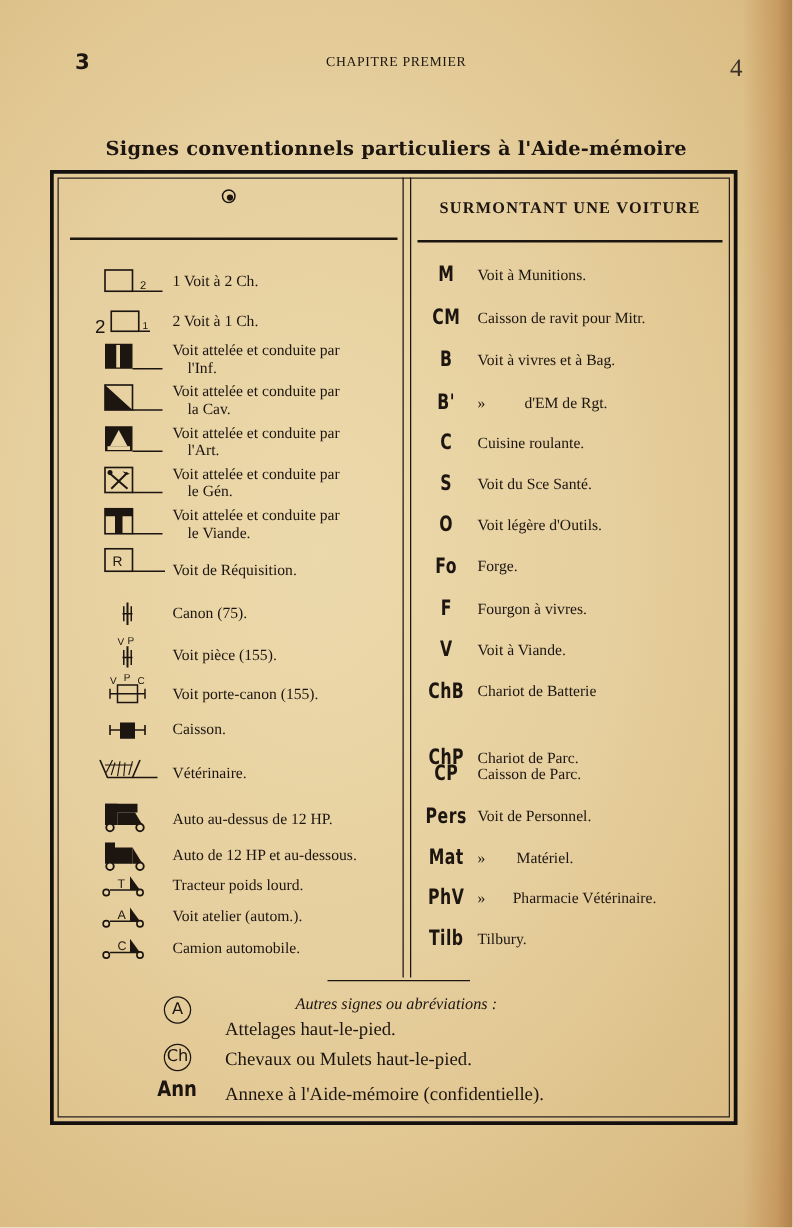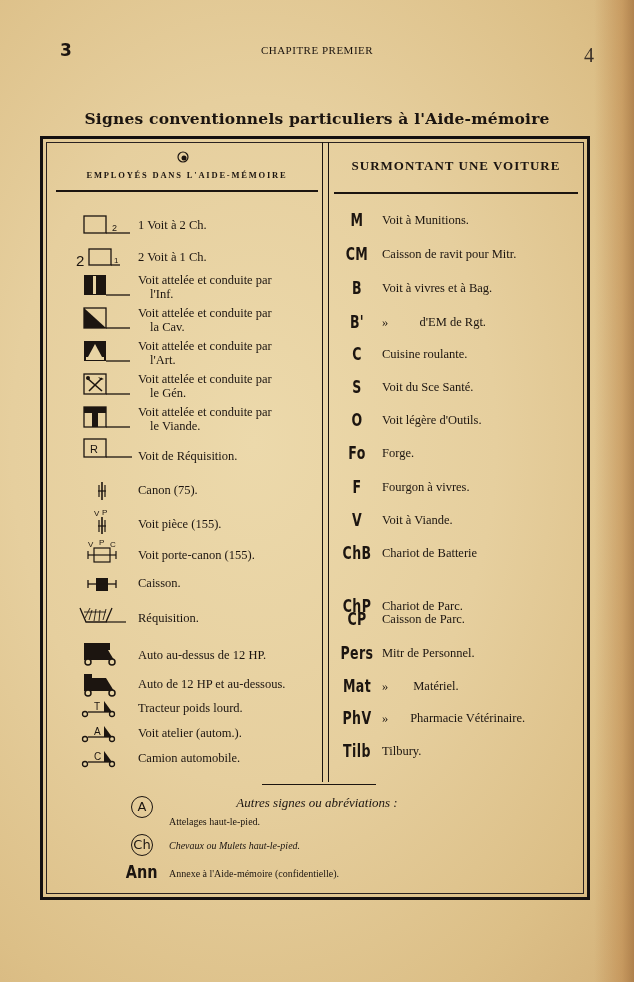--- a/index.html
+++ b/index.html
@@ -38,21 +38,21 @@
   .lrow .txt2 { padding-left:12px; display:block; }
 
   .rrow { position:absolute; left:334px; width:250px; height:24px; }
   .rrow .abbr { position:absolute; left:0; width:46px; text-align:center; font-family:"DejaVu Sans Condensed", "DejaVu Sans", sans-serif; font-weight:bold; font-size:17px; transform:scaleX(0.82); letter-spacing:0.5px; }
   .rrow .desc { position:absolute; left:48px; top:3px; font-size:12.5px; font-family:"Liberation Serif", serif; white-space:nowrap; }
 
   .others-title { position:absolute; left:0; width:634px; top:795px; text-align:center; font-style:italic; font-size:13px; font-family:"Liberation Serif", serif; }
   .orow { position:absolute; left:112px; }
   .orow .osym { position:absolute; left:0; width:60px; text-align:center; }
   .circ { display:inline-block; width:20px; height:20px; border:1.6px solid #1c1510; border-radius:50%; text-align:center; line-height:20px; font-family:"DejaVu Sans", sans-serif; font-size:13px; }
-  .orow .otxt { position:absolute; left:57px; font-size:10px; white-space:nowrap; font-family:"Liberation Serif", serif; }
+  .orow .otxt { position:absolute; left:68px; font-size:15px; white-space:nowrap; font-family:"Liberation Serif", serif; }
   .ann { font-family:"DejaVu Sans", sans-serif; font-weight:bold; font-size:17px; transform:scaleX(0.85); display:inline-block; }
 </style>
 </head>
 <body>
 
 <div class="edge-shade"></div>
 
 <div class="page-num-left">3</div>
 <div class="page-header">CHAPITRE PREMIER</div>
 <div class="page-num-right">4</div>
@@ -66,21 +66,20 @@
 <div class="head-rule-r"></div>
 <div class="bottom-rule"></div>
 
 <div class="col-head-l">
   <div class="t1">
     <svg class="ornament" viewBox="0 0 14 12">
         <circle cx="7" cy="6" r="5" fill="none" stroke="#1c1510" stroke-width="1.2"></circle>
         <circle cx="8" cy="7" r="2.5" fill="#1c1510"></circle>
       </svg>
   </div>
-  <div class="t2">EMPLOYÉS DANS L'AIDE-MÉMOIRE</div>
 </div>
 
 <div class="col-head-r">
   <div class="t2">SURMONTANT UNE VOITURE</div>
 </div>
 
 <div class="lrow" style="top:214px;">
   <svg class="sym" viewBox="0 0 60 30">
       <rect x="12" y="2" width="22" height="17" fill="none" stroke="#1c1510" stroke-width="1.3"></rect>
       <line x1="34" y1="19" x2="58" y2="19" stroke="#1c1510" stroke-width="1.3"></line>
@@ -190,21 +189,21 @@
       <line x1="44" y1="6" x2="44" y2="14" stroke="#1c1510" stroke-width="1.3"></line>
     </svg>
   <span class="txt" style="top:2px;">Caisson.</span>
 </div>
 <div class="lrow" style="top:604px;">
   <svg class="sym" viewBox="0 0 60 30">
       <path d="M8 4 L14 18 L34 18 L40 4" fill="none" stroke="#1c1510" stroke-width="1.3"></path>
       <path d="M13 14 L18 4 M17 16 L20 6 M22 17 L24 5 M27 17 L28 6 M31 16 L34 5 M12 8 L34 8" stroke="#1c1510" stroke-width="0.9" fill="none"></path>
       <line x1="34" y1="18" x2="54" y2="18" stroke="#1c1510" stroke-width="1.2"></line>
     </svg>
-  <span class="txt" style="top:7px;">Réquisition.</span>
+  <span class="txt" style="top:7px;">Vétérinaire.</span>
 </div>
 <div class="lrow" style="top:640px;">
   <svg class="sym" viewBox="0 0 60 30">
       <rect x="12" y="3" width="26" height="7" fill="#1c1510"></rect>
       <rect x="12" y="3" width="10" height="17" fill="#1c1510"></rect>
       <rect x="22" y="10" width="14" height="10" fill="#1c1510"></rect>
       <polygon points="36,10 42,20 36,20" fill="#1c1510"></polygon>
       <circle cx="16" cy="22" r="3" fill="#e8d4a4" stroke="#1c1510" stroke-width="1.5"></circle>
       <circle cx="40" cy="22" r="3" fill="#e8d4a4" stroke="#1c1510" stroke-width="1.5"></circle>
     </svg>
@@ -298,21 +297,21 @@
 <div class="rrow" style="top:576px;margin-top:20px;">
     <span class="abbr">ChP</span>
     <span class="desc">Chariot de Parc.</span>
   </div>
 <div class="rrow" style="top:609px;">
     <span class="abbr">CP</span>
     <span class="desc">Caisson de Parc.</span>
   </div>
 <div class="rrow" style="top:643px;">
     <span class="abbr">Pers</span>
-    <span class="desc">Mitr de Personnel.</span>
+    <span class="desc">Voit de Personnel.</span>
   </div>
 <div class="rrow" style="top:676px;">
     <span class="abbr">Mat</span>
     <span class="desc" style="white-space:pre;">»        Matériel.</span>
   </div>
 <div class="rrow" style="top:708px;">
     <span class="abbr">PhV</span>
     <span class="desc" style="white-space:pre;">»       Pharmacie Vétérinaire.</span>
   </div>
 <div class="rrow" style="top:741px;">
@@ -320,18 +319,18 @@
     <span class="desc">Tilbury.</span>
   </div>
 
 <div class="others-title">Autres signes ou abréviations :</div>
 <div class="orow" style="top:796px;">
   <span class="osym"><span class="circ">A</span></span>
   <span class="otxt" style="top:20px;">Attelages haut-le-pied.</span>
 </div>
 <div class="orow" style="top:834px;">
   <span class="osym"><span class="circ">Ch</span></span>
-  <span class="otxt" style="top:6px;font-style:italic;">Chevaux ou Mulets haut-le-pied.</span>
+  <span class="otxt" style="top:6px;">Chevaux ou Mulets haut-le-pied.</span>
 </div>
 <div class="orow" style="top:862px;">
   <span class="osym"><span class="ann">Ann</span></span>
   <span class="otxt" style="top:6px;">Annexe à l'Aide-mémoire (confidentielle).</span>
 </div>
 
 </body></html>

